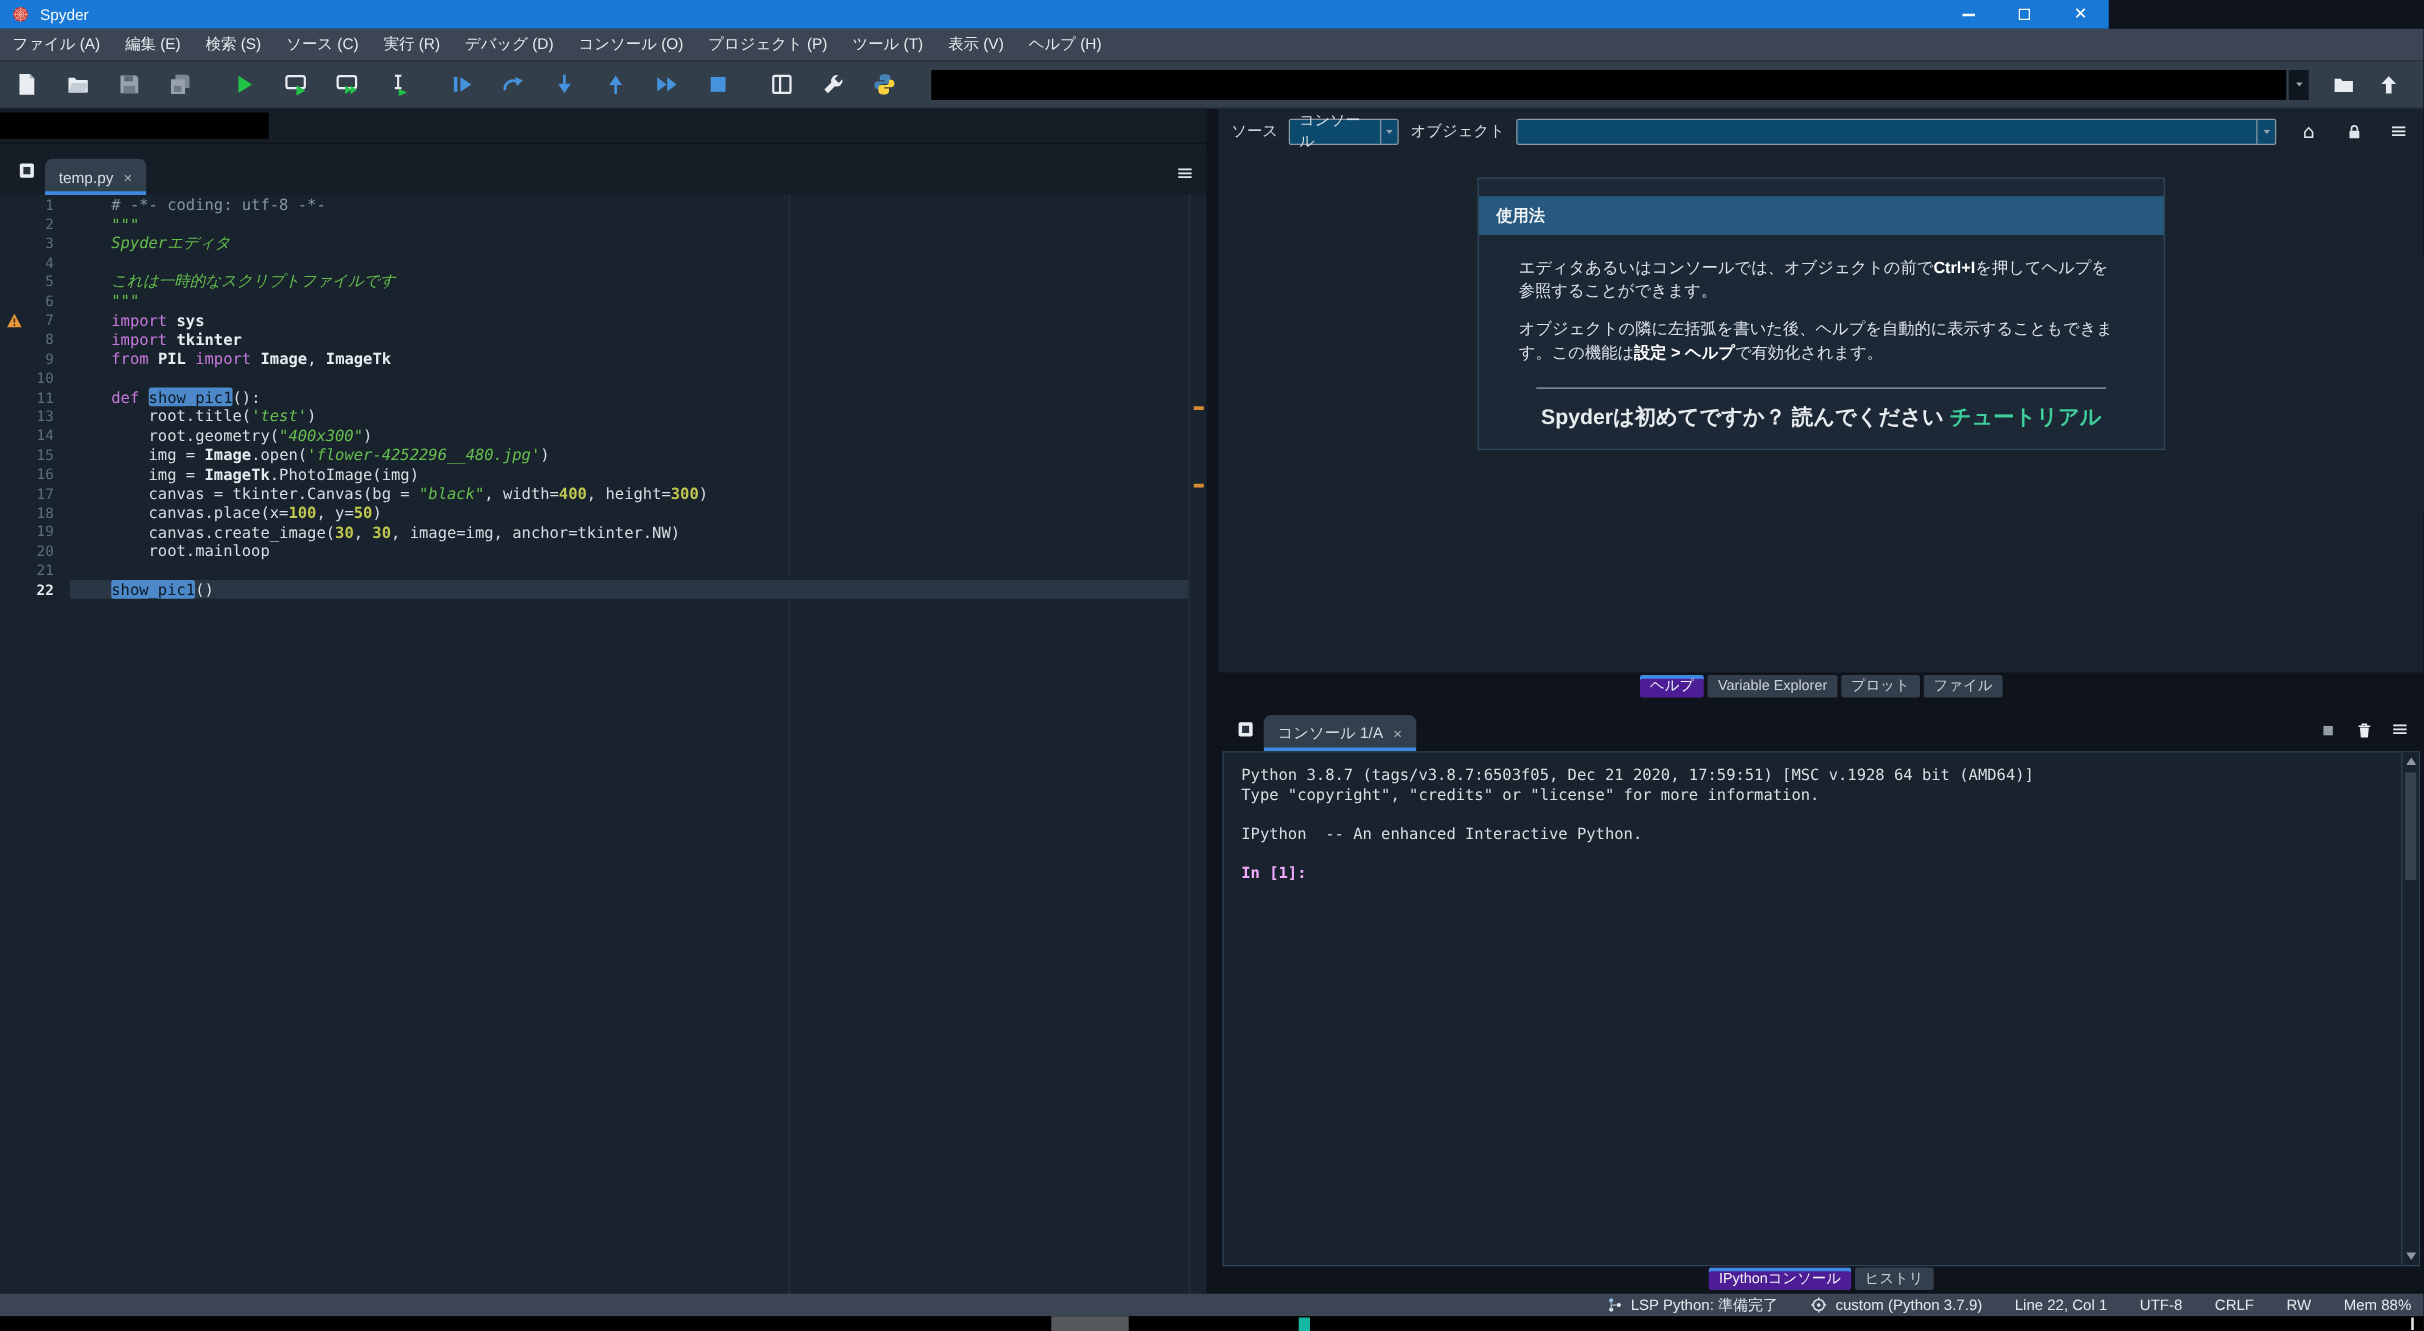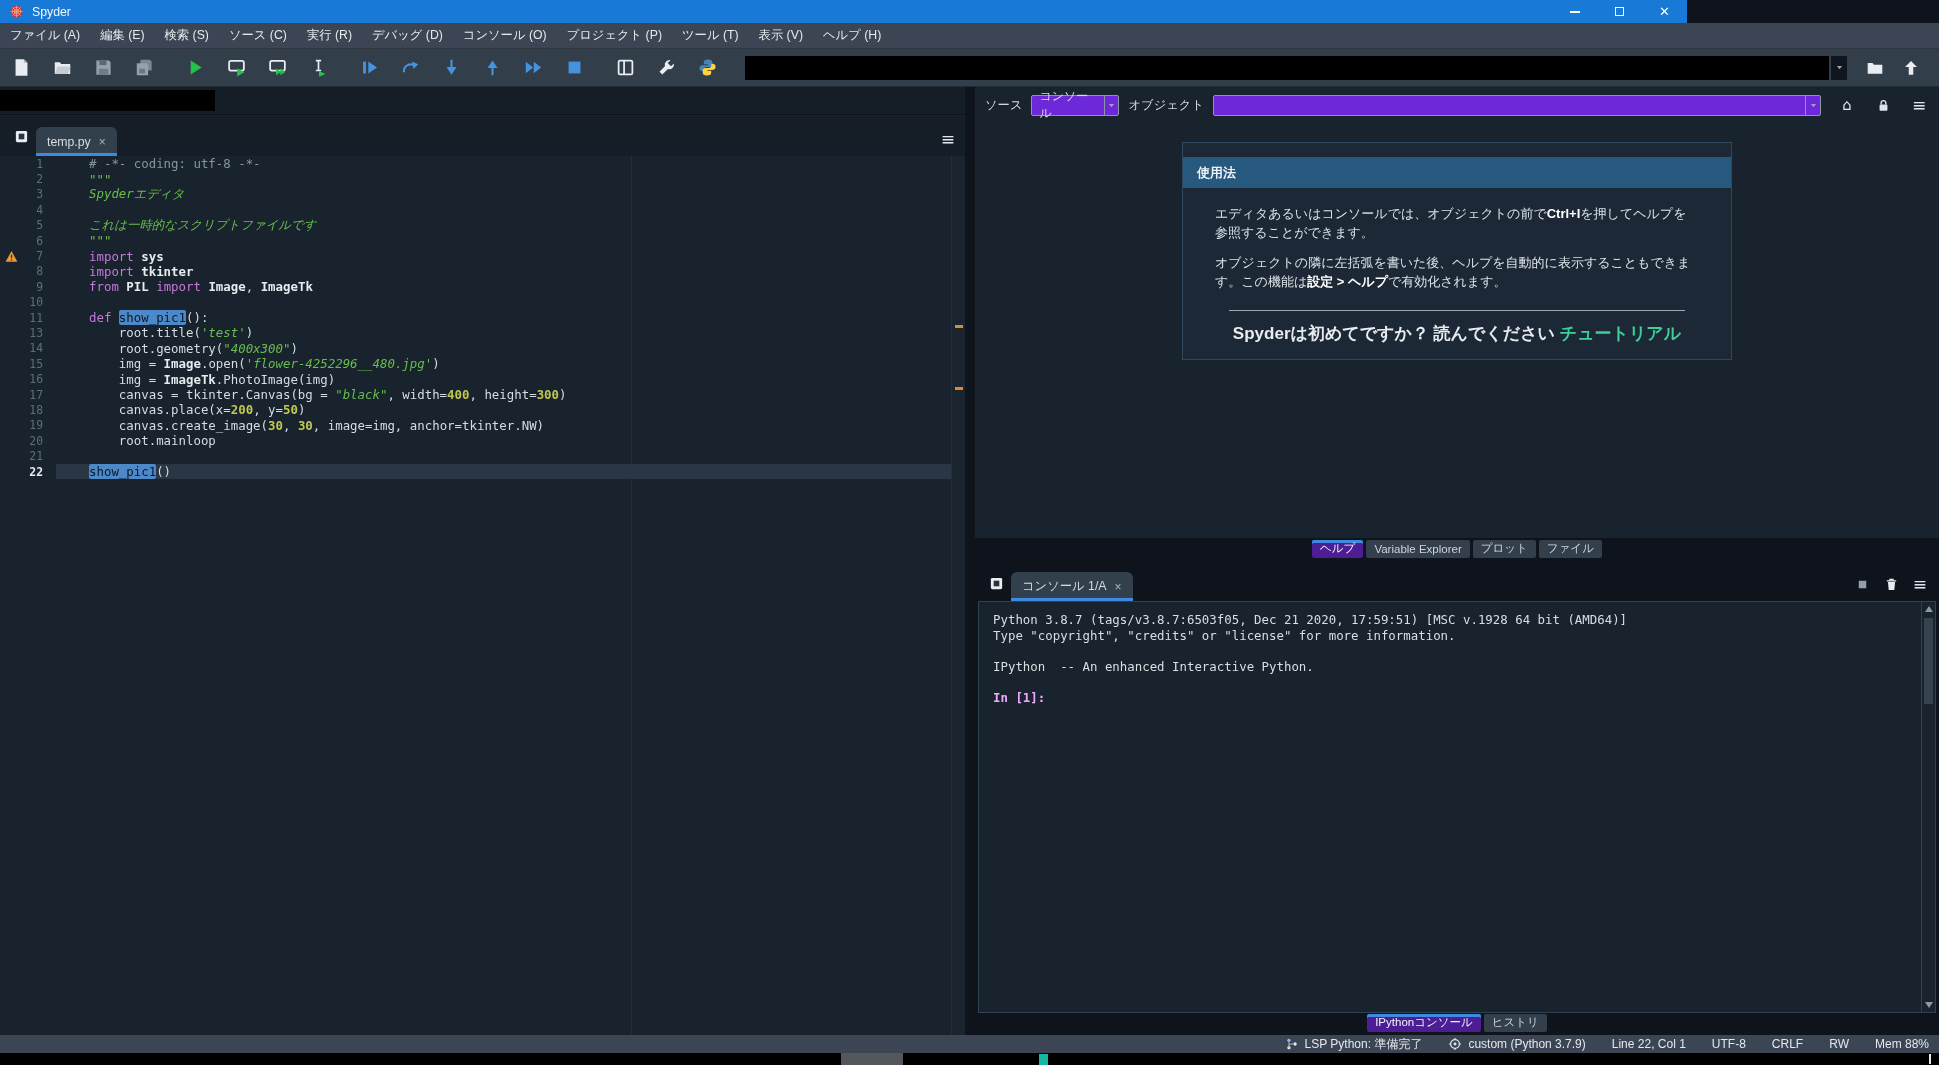--- a/index.html
+++ b/index.html
@@ -64,21 +64,21 @@
   .tok-nu{color:#c0c84f;font-weight:bold;}
   .tok-tx{color:#d5dce3;}
   .tok-hl{background:#4d89c9;color:#0c1824;border-radius:2px;}
   #editor-scrollbar{position:absolute;right:0;top:69px;bottom:0;width:14px;background:#1a242f;border-left:1px solid #242f3b;}
   .ed-flag{position:absolute;left:3px;width:8px;height:3px;background:#d98a33;}
 
   
   #help-pane{position:absolute;left:975px;top:87px;width:964px;height:451px;background:#19232d;}
   #help-toolbar{position:absolute;left:0;top:2px;width:964px;height:32px;display:flex;align-items:center;
                 padding:0 10px;gap:9px;font-size:12.3px;color:#d6dce2;}
-  .combo{height:21px;border:1px solid #8b97a3;border-radius:2px;background:#6d28d9;display:flex;align-items:center;
+  .combo{height:21px;border:1px solid #8b97a3;border-radius:2px;background:#0c4a6e;display:flex;align-items:center;
          font-size:12px;color:#d6dce2;}
   .combo .val{padding:0 7px;}
   .combo .dd{width:15px;height:100%;border-left:1px solid #8b97a3;display:flex;align-items:center;justify-content:center;}
   .combo .dd .icon{width:11px;height:11px;}
   #source-combo{width:88px;}
   #object-combo{flex:1;}
   #object-combo .val{flex:1;}
   #help-toolbar .hbtn{width:20px;height:20px;display:flex;align-items:center;justify-content:center;margin-left:7px;}
   #help-toolbar .hbtn .icon{width:15px;height:15px;}
   #help-content{position:absolute;left:0;top:34px;right:0;bottom:0;}
@@ -462,21 +462,21 @@
           <div class="line">
             <div class="lgut">
               <span class="lnum">17</span>
             </div>
             <div class="lcode"><span class="tok-tx">    canvas = tkinter.Canvas(bg = </span><span class="tok-st">"black"</span><span class="tok-tx">, width=</span><span class="tok-nu">400</span><span class="tok-tx">, height=</span><span class="tok-nu">300</span><span class="tok-tx">)</span></div>
           </div>
           <div class="line">
             <div class="lgut">
               <span class="lnum">18</span>
             </div>
-            <div class="lcode"><span class="tok-tx">    canvas.place(x=</span><span class="tok-nu">200</span><span class="tok-tx">, y=</span><span class="tok-nu">50</span><span class="tok-tx">)</span></div>
+            <div class="lcode"><span class="tok-tx">    canvas.place(x=</span><span class="tok-nu">100</span><span class="tok-tx">, y=</span><span class="tok-nu">50</span><span class="tok-tx">)</span></div>
           </div>
           <div class="line">
             <div class="lgut">
               <span class="lnum">19</span>
             </div>
             <div class="lcode"><span class="tok-tx">    canvas.create_image(</span><span class="tok-nu">30</span><span class="tok-tx">, </span><span class="tok-nu">30</span><span class="tok-tx">, image=img, anchor=tkinter.NW)</span></div>
           </div>
           <div class="line">
             <div class="lgut">
               <span class="lnum">20</span>

